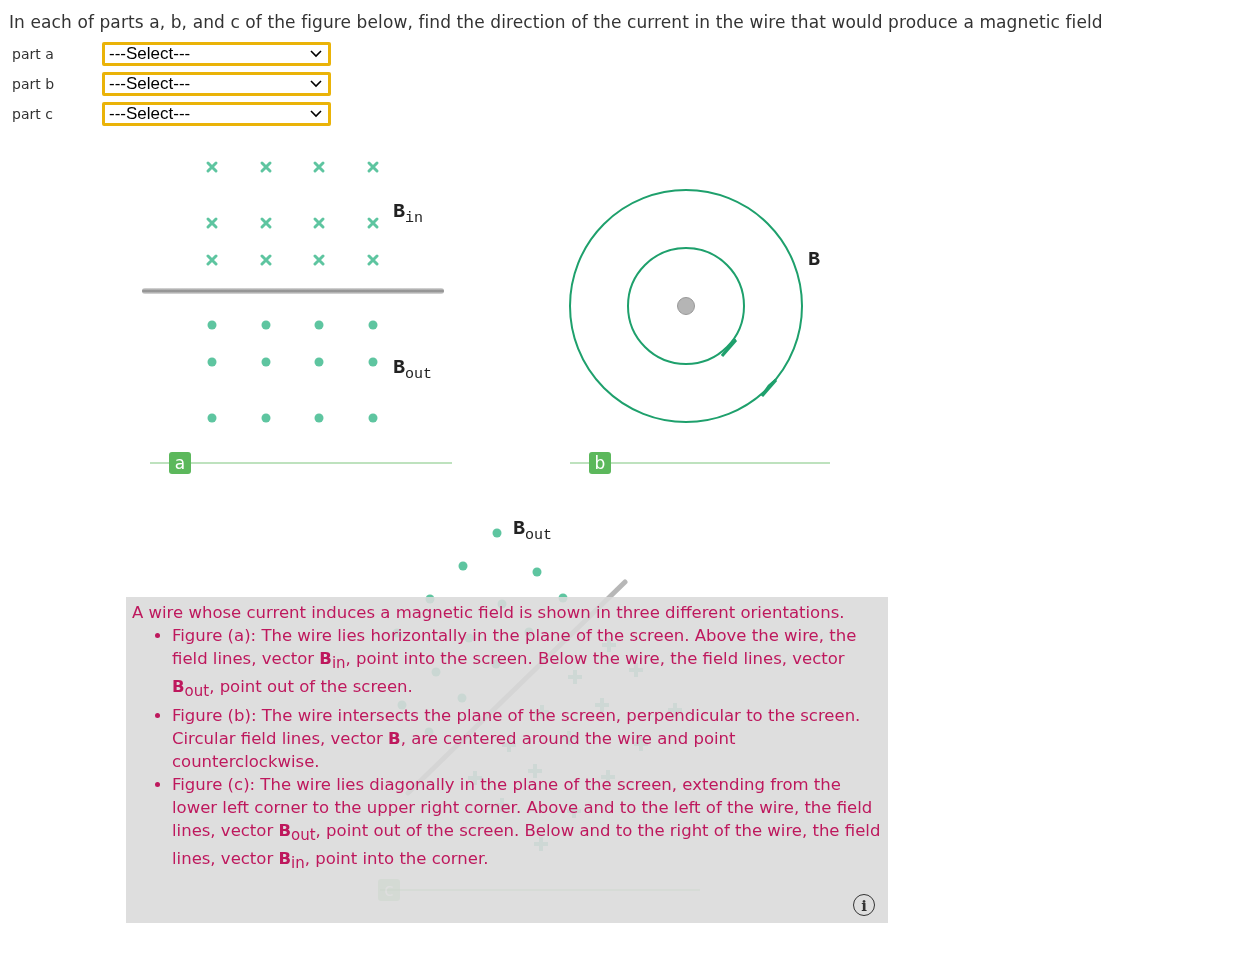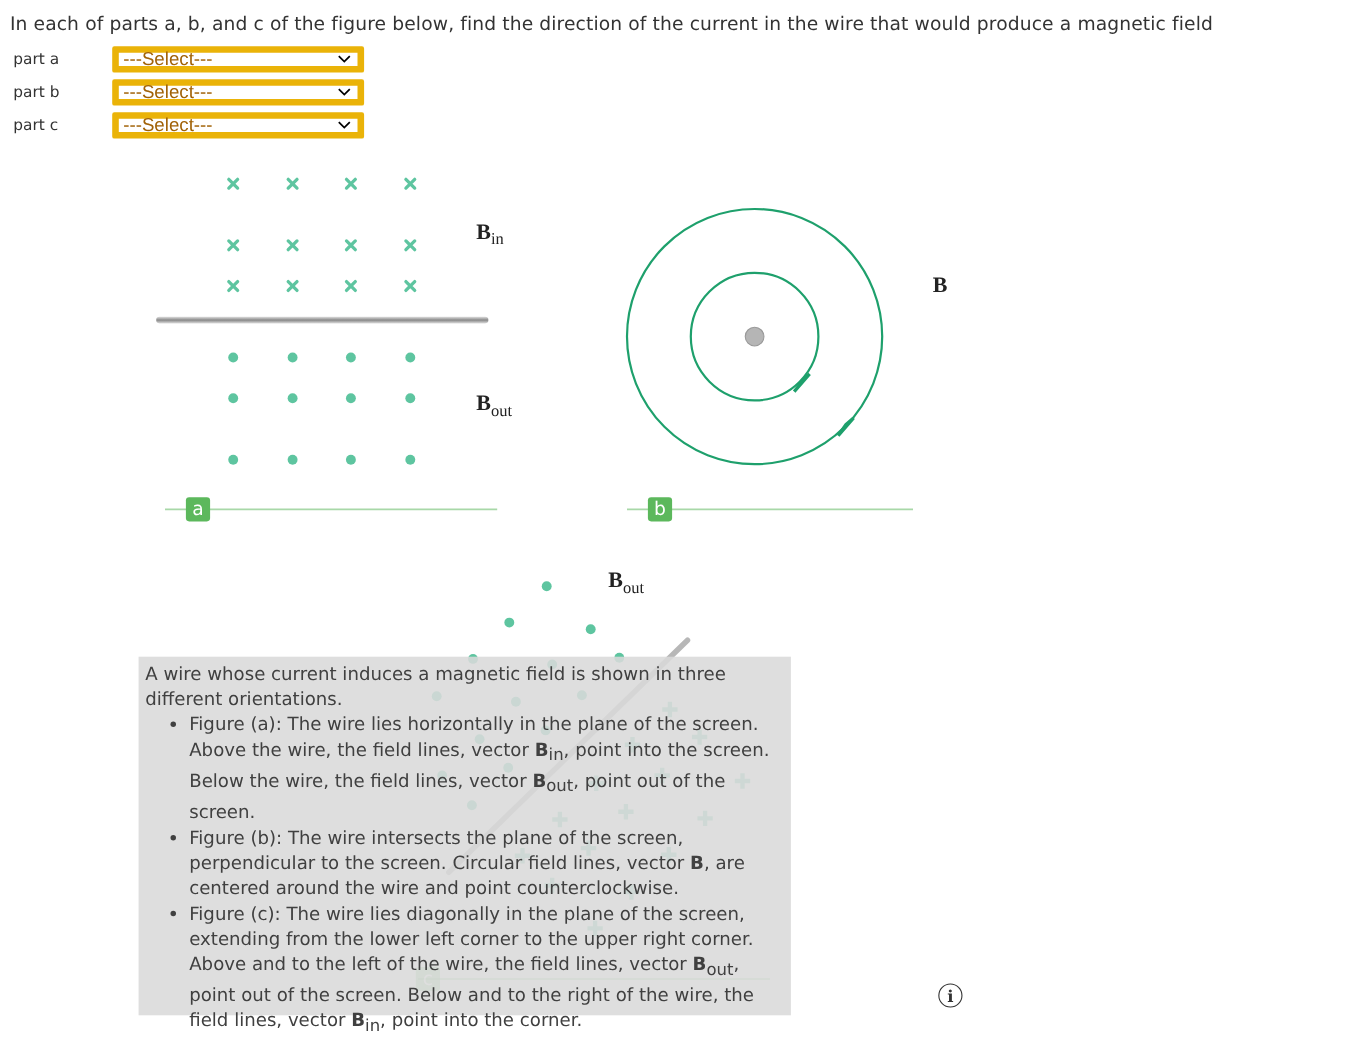--- a/index.html
+++ b/index.html
@@ -1,29 +1,29 @@
 <!DOCTYPE html>
 <html><head>
 <meta charset="utf-8">
 <style>
   html, body { margin:0; padding:0; background:#ffffff; }
   body { width:1245px; height:956px; position:relative; overflow:hidden;
          font-family:"DejaVu Sans", sans-serif; color:#333; }
   .question { position:absolute; left:9px; top:12px; font-size:17px; white-space:nowrap; color:#333; letter-spacing:0.1px; }
   .part-row { position:absolute; left:12px; height:26px; display:flex; align-items:center; }
   .part-label { width:90px; font-size:14px; color:#333; }
-  .sel { width:229px; height:24px; border:6px solid #eab308; border-radius:2px; background:#fff;
-         font-family:"Liberation Sans", sans-serif; font-size:17px; color:#a16207; display:flex;
+  .sel { width:229px; height:24px; border:3px solid #eab308; border-radius:2px; background:#fff;
+         font-family:"Liberation Sans", sans-serif; font-size:17px; color:#000000; display:flex;
          align-items:center; justify-content:space-between; padding:0 6px 0 4px; box-sizing:border-box; cursor:pointer; }
-  .math { font-family:Liberation Serif, serif; font-weight:bold; font-size:20px; color:#222; position:absolute;margin-left:40px; }
+  .math { font-family:Liberation Mono, monospace; font-weight:bold; font-size:20px; color:#222; position:absolute; }
   .math sub { font-weight:normal; font-size:15px; }
   .label-box { position:absolute; width:22px; height:22px; background:#5cb85c; color:#fff; border-radius:3px;
                font-size:17px; text-align:center; line-height:22px; font-family:"DejaVu Sans", sans-serif; }
-  .desc { position:absolute; left:126px; top:597px; width:593px; height:326px; background:rgba(218,218,218,0.88);
-          font-size:16.5px; line-height:23px; color:#404040; padding:4px 6px; box-sizing:border-box; }
+  .desc { position:absolute; left:126px; top:597px; width:762px; height:326px; background:rgba(218,218,218,0.88);
+          font-size:16.5px; line-height:23px; color:#be185d; padding:4px 6px; box-sizing:border-box; }
   .desc ul { margin:0; padding-left:40px; }
   .desc li { margin:0; }
   .desc b { font-weight:bold; }
   .desc sub { font-size:15px; }
   .info { position:absolute; left:853px; top:894px; width:22px; height:22px; border:1.5px solid #333; border-radius:50%;
           font-family:"DejaVu Serif", serif; font-weight:bold; font-size:15px; text-align:center; line-height:22px; box-sizing:border-box; cursor:pointer; }
 </style>
 </head>
 <body>
 

